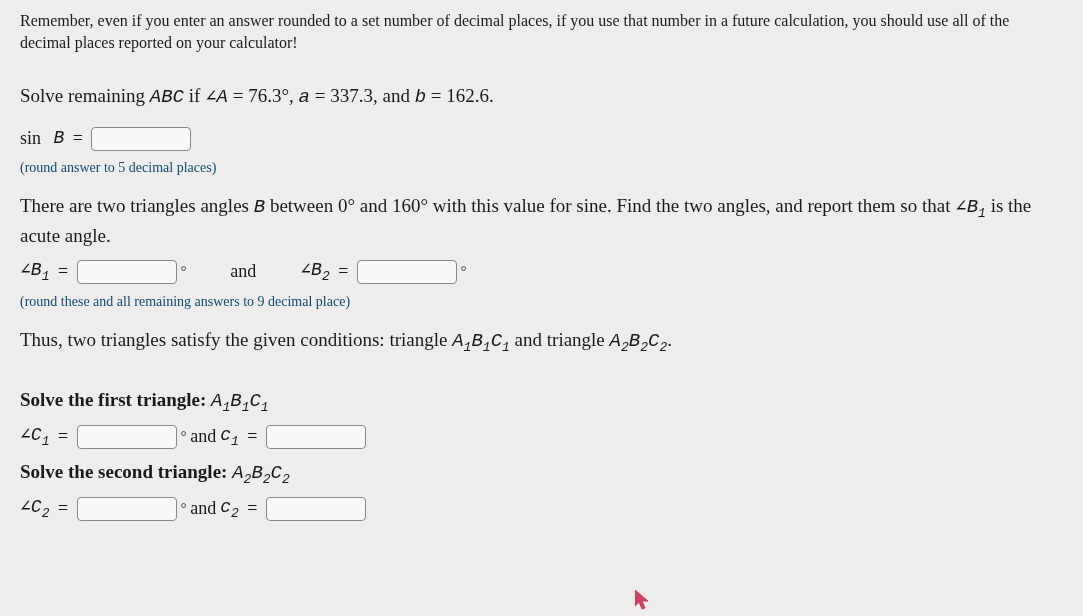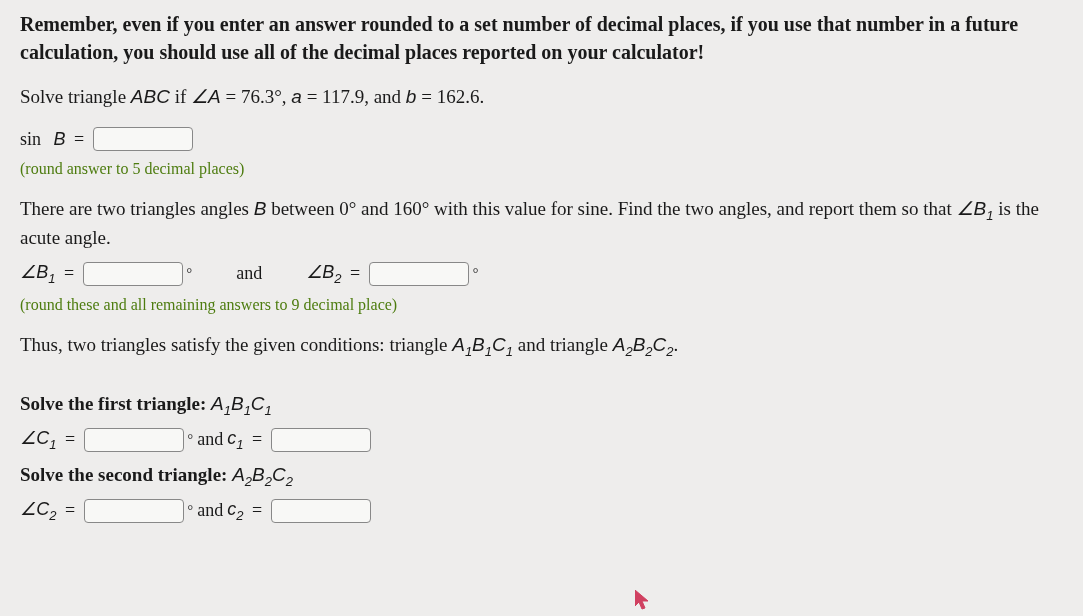--- a/index.html
+++ b/index.html
@@ -11,42 +11,42 @@
       width: 1083px;
       height: 616px;
       background: #eeedec;
       font-family: Georgia, 'Times New Roman', serif;
       font-size: 18px;
       color: #1a1a1a;
       padding: 10px 20px;
       line-height: 1.4;
     }
     .bold-reminder {
-      font-weight: bold;
-      font-size: 20px;
-      margin-bottom: 18px;
+      font-weight: normal;
+      font-size: 16px;
+      margin-bottom: 28px;
     }
     .problem-statement {
       margin-bottom: 16px;
       font-size: 19px;
     }
     .math-var {
       font-style: italic;
-      font-family: Liberation Sans, sans-serif;
+      font-family: Liberation Mono, monospace;
     }
     .row {
       margin-bottom: 6px;
       display: flex;
       align-items: center;
       gap: 4px;
       text-align: center;
     }
     .instruction-red {
-      color: #4d7c0f;
-      font-size: 16px;
+      color: #0c4a6e;
+      font-size: 14px;
       margin-bottom: 16px;
     }
     .para {
       margin-bottom: 8px;
       font-size: 19px;
     }
     .section-title {
       font-weight: bold;
       font-size: 19px;
       margin-bottom: 6px;
@@ -84,21 +84,21 @@
     .blockspace {
       margin-top: 8px;
     }
   </style>
 </head>
 <body>
 
 <div class="bold-reminder">Remember, even if you enter an answer rounded to a set number of decimal places, if you use that number in a future calculation, you should use all of the decimal places reported on your calculator!</div>
 
 <div class="problem-statement">
-  <span>Solve triangle </span><span class="math-var">ABC</span><span> if </span><span class="angle math-var">A</span> = <span>76.3°</span>, <span class="math-var">a</span> = <span>117.9</span>, and <span class="math-var">b</span> = <span>162.6</span>.
+  <span>Solve remaining </span><span class="math-var">ABC</span><span> if </span><span class="angle math-var">A</span> = <span>76.3°</span>, <span class="math-var">a</span> = <span>337.3</span>, and <span class="math-var">b</span> = <span>162.6</span>.
 </div>
 
 <div class="row">
   <span>sin</span>&nbsp;<span class="math-var">B</span>&nbsp;=&nbsp;<span class="input-box"></span>
 </div>
 <div class="instruction-red">(round answer to 5 decimal places)</div>
 
 <div class="para">
   <span>There are two triangles angles </span><span class="math-var">B</span><span> between 0° and 160° with this value for sine. Find the two angles, and report them so that </span><span class="angle math-var"><span>B</span><span class="sub">1</span></span><span> is the acute angle.</span>
 </div>

